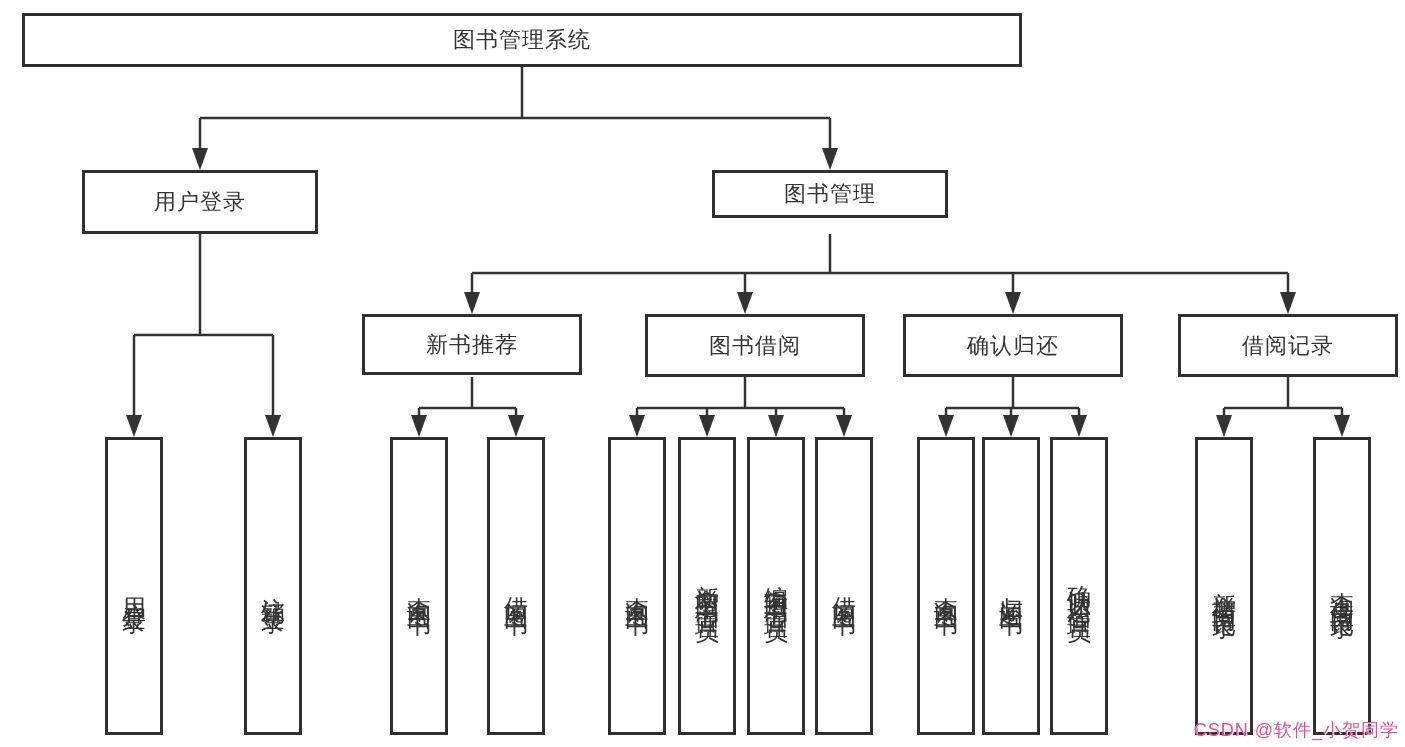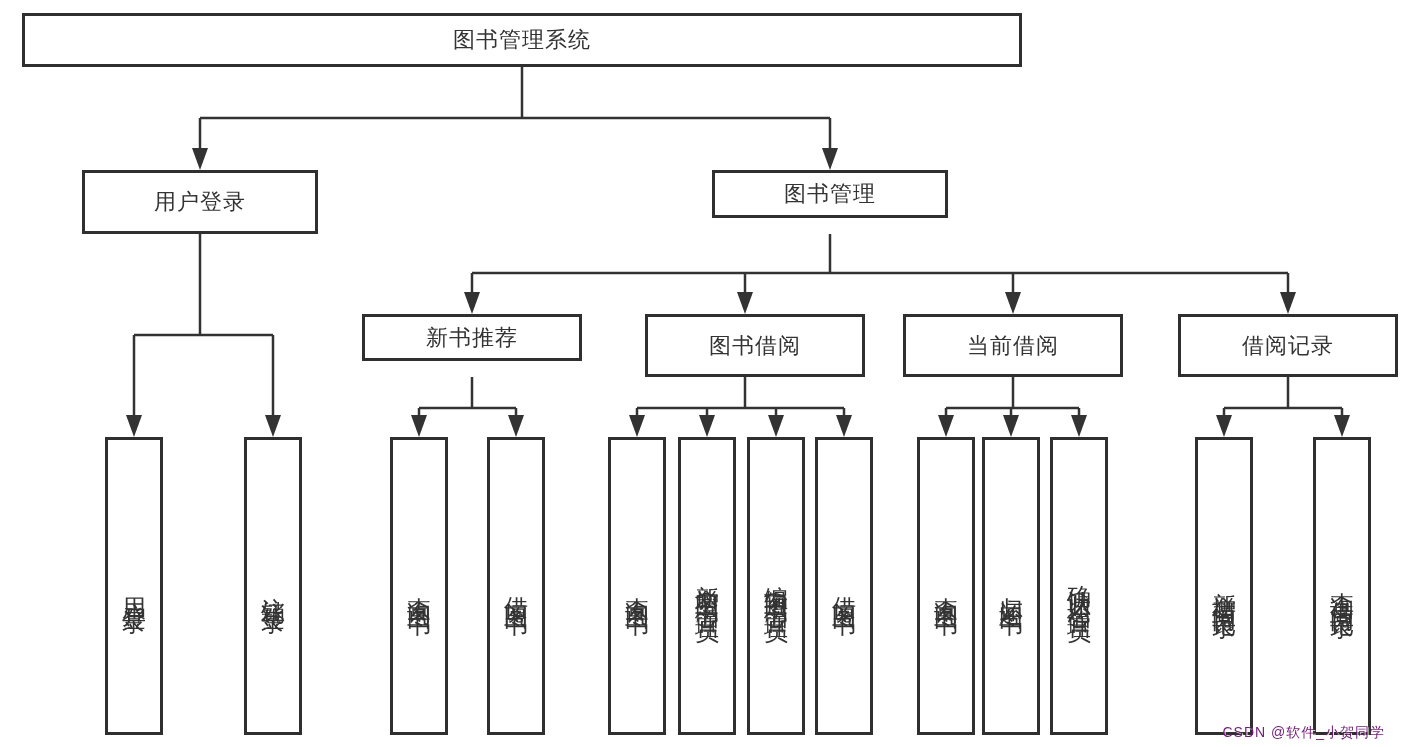--- a/index.html
+++ b/index.html
@@ -41,24 +41,24 @@
   .vnode {
     writing-mode: vertical-rl;
     text-orientation: mixed;
     font-size: 24px;
     letter-spacing: 5px;
     line-height: 1;
     padding-top: 4px;
   }
   .watermark {
     position: absolute;
-    right: 20px;
+    right: 6px;
     bottom: 5px;
-    font-size: 14px;
-    color: #701a75;
+    font-size: 18px;
+    color: #ec4899;
     letter-spacing: 1px;
     text-shadow: 1px 1px 0 rgba(255,255,255,0.9);
     z-index: 5;
     white-space: nowrap;
   }
 </style>
 </head>
 <body>
 
 <div id="canvas">
@@ -127,23 +127,23 @@
       <polygon points="1216,415 1232,415 1224,437"></polygon>
       <polygon points="1334,415 1350,415 1342,437"></polygon>
     </g>
   </svg>
 
   <div class="node hnode" style="left:22px; top:13px; width:1000px; height:54px;">图书管理系统</div>
 
   <div class="node hnode" style="left:82px; top:170px; width:236px; height:64px;">用户登录</div>
   <div class="node hnode" style="left:712px; top:170px; width:236px; height:48px;">图书管理</div>
 
-  <div class="node hnode" style="left:362px; top:314px; width:220px; height:47px;">新书推荐</div>
+  <div class="node hnode" style="left:362px; top:314px; width:220px; height:61px;">新书推荐</div>
   <div class="node hnode" style="left:645px; top:314px; width:220px; height:63px;">图书借阅</div>
-  <div class="node hnode" style="left:903px; top:314px; width:220px; height:63px;">当前借阅</div>
+  <div class="node hnode" style="left:903px; top:314px; width:220px; height:63px;">确认归还</div>
   <div class="node hnode" style="left:1178px; top:314px; width:220px; height:63px;">借阅记录</div>
 
   <div class="node vnode" style="left:105px; top:437px; width:58px; height:298px;">用户登录</div>
   <div class="node vnode" style="left:244px; top:437px; width:58px; height:298px;">注销登录</div>
 
   <div class="node vnode" style="left:390px; top:437px; width:58px; height:298px;">查询图书</div>
   <div class="node vnode" style="left:487px; top:437px; width:58px; height:298px;">借阅图书</div>
 
   <div class="node vnode" style="left:608px; top:437px; width:58px; height:298px;">查询图书</div>
   <div class="node vnode" style="left:678px; top:437px; width:58px; height:298px;">新增图书（管理员）</div>

